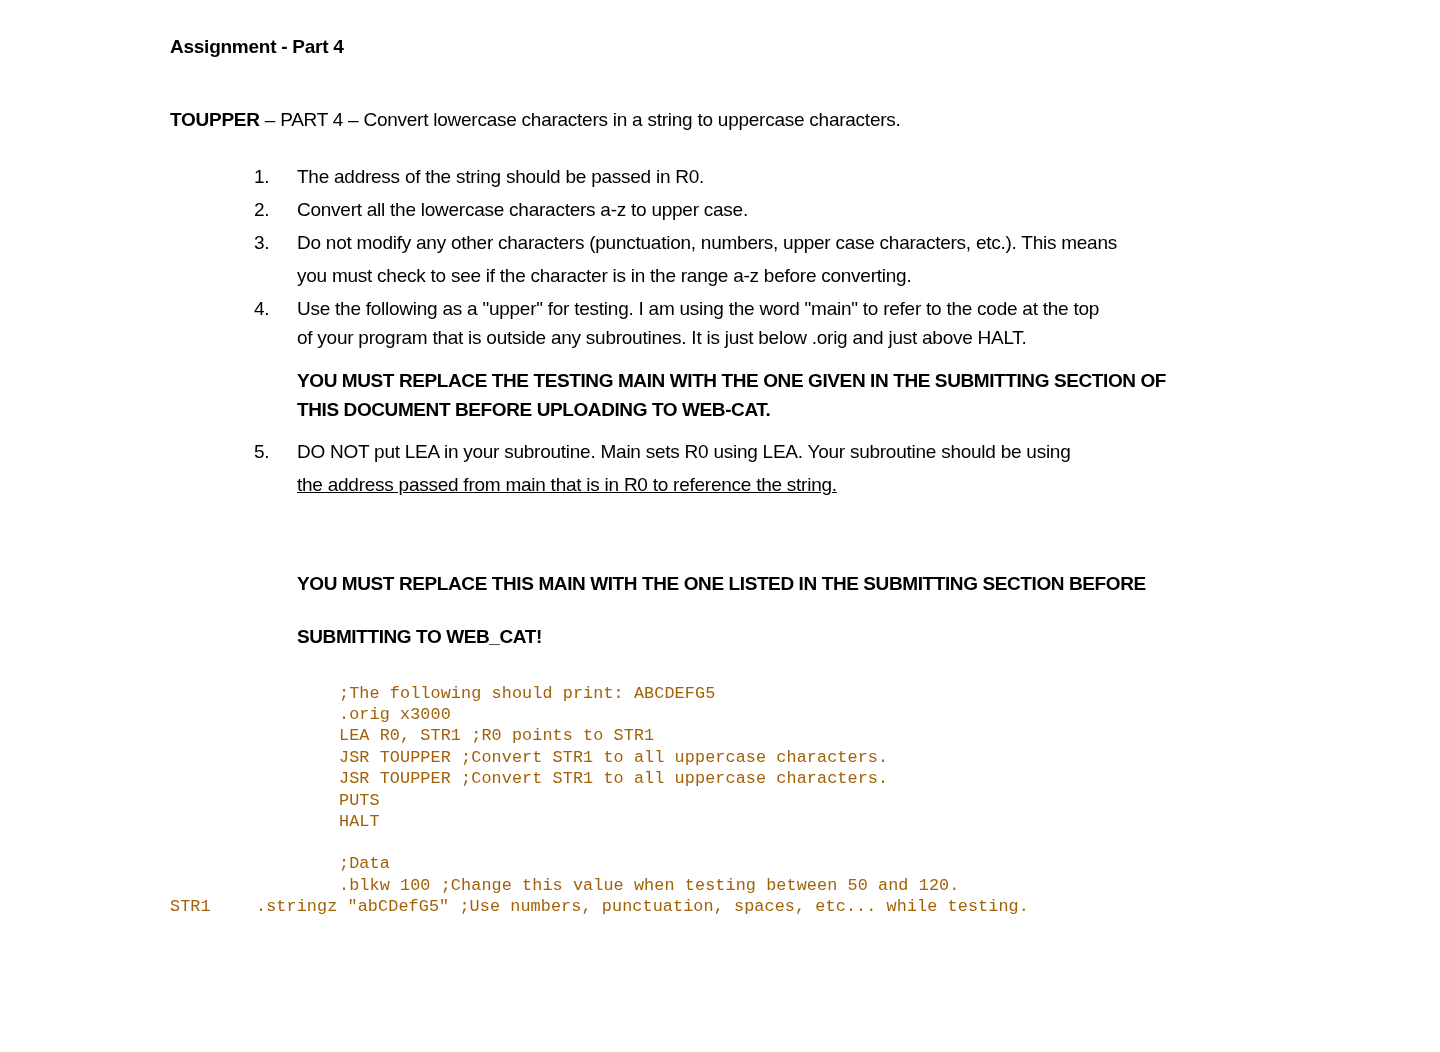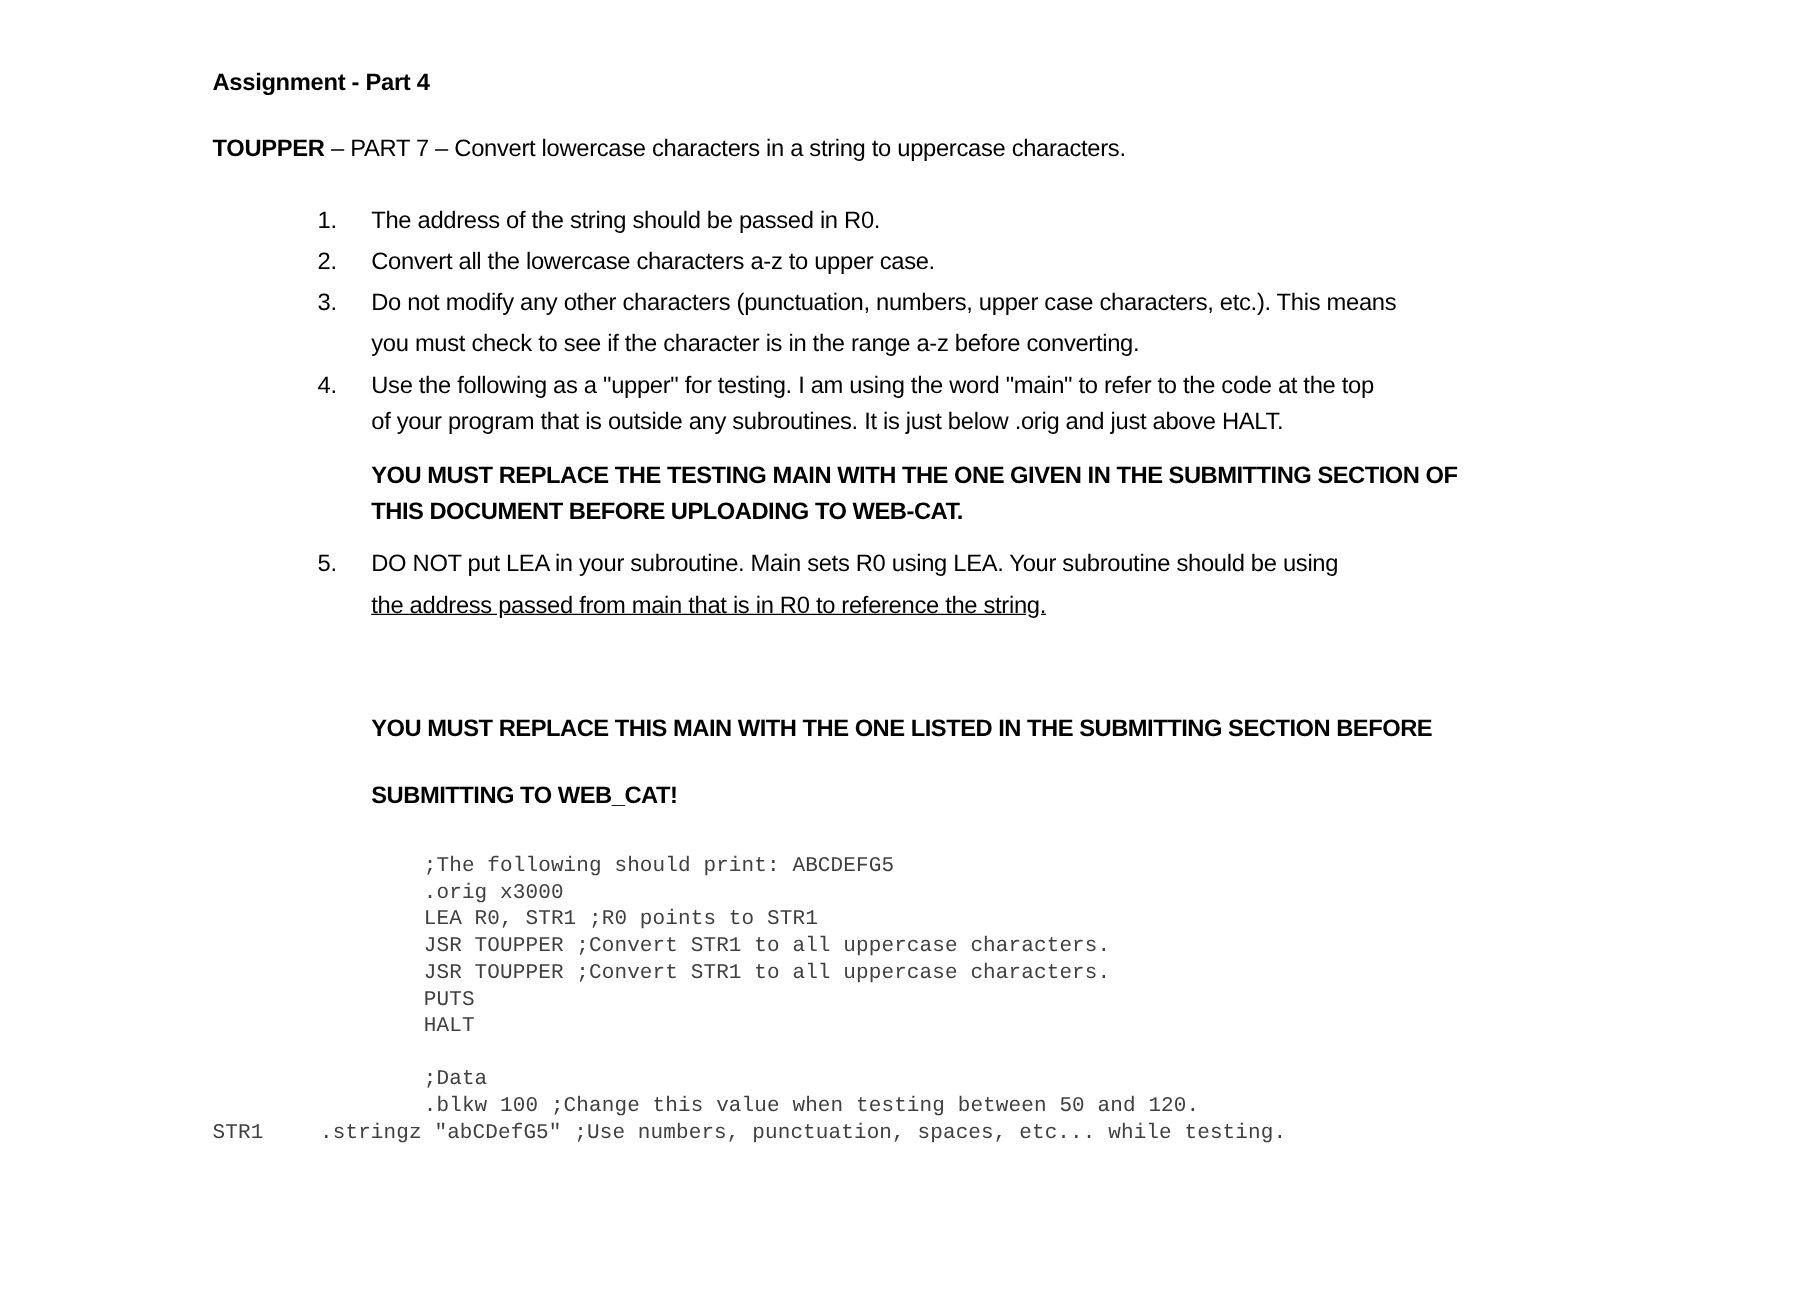--- a/index.html
+++ b/index.html
@@ -5,32 +5,32 @@
     html, body { margin: 0; padding: 0; background: #ffffff; }
     body {
       width: 1440px; height: 1052px; position: relative; overflow: hidden;
       font-family: "Liberation Sans", sans-serif; color: #000000;
     }
     .abs { position: absolute; white-space: nowrap; }
     .sans { font-family: "Liberation Sans", sans-serif; font-size: 19px; letter-spacing: -0.25px; }
     .bold { font-weight: bold; }
     .num { position: absolute; left: 254px; }
     .item { position: absolute; left: 297px; }
-    .mono { font-family: "Liberation Mono", monospace; font-size: 16.8px; color: #404040; letter-spacing: 0.1px; }
+    .mono { font-family: "Liberation Mono", monospace; font-size: 16.8px; color: #a16207; letter-spacing: 0.1px; }
     .warn { font-weight: bold; font-size: 19px; letter-spacing: -0.4px; }
     pre { margin: 0; }
   </style>
 </head>
 <body>
 
 <div>
-  <div class="abs sans bold" style="left:170px; top:56px;">Assignment - Part 4</div>
+  <div class="abs sans bold" style="left:170px; top:36px;">Assignment - Part 4</div>
 
   <div class="abs sans" style="left:170px; top:109px;">
-    <span class="bold">TOUPPER</span><span> – PART 7 – Convert lowercase characters in a string to uppercase characters.</span>
+    <span class="bold">TOUPPER</span><span> – PART 4 – Convert lowercase characters in a string to uppercase characters.</span>
   </div>
 
   <div>
     <div class="abs sans" style="left:0; top:166px;">
       <span class="num">1.</span>
       <span class="item">The address of the string should be passed in R0.</span>
     </div>
     <div class="abs sans" style="left:0; top:199px;">
       <span class="num">2.</span>
       <span class="item">Convert all the lowercase characters a-z to upper case.</span>

